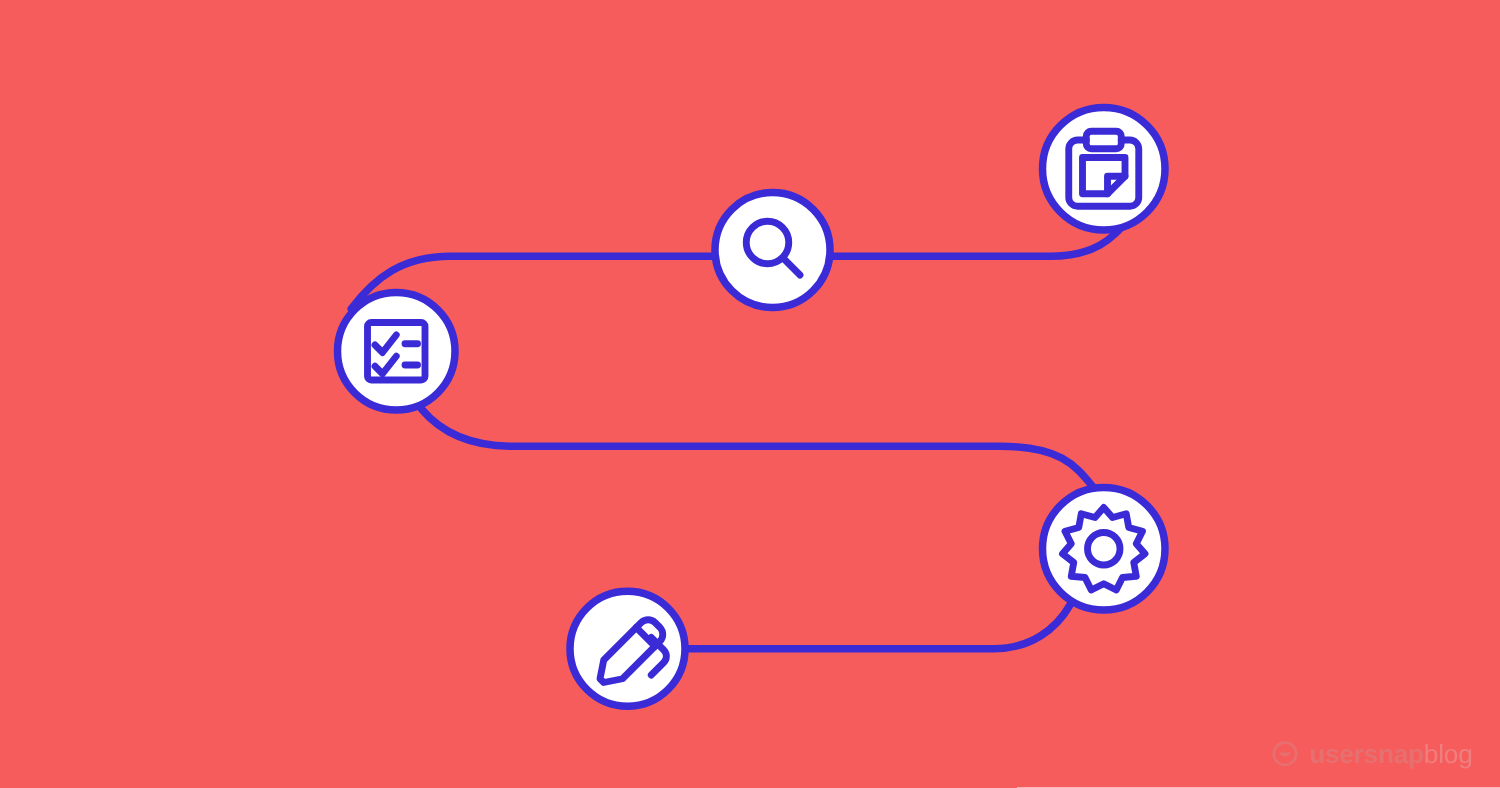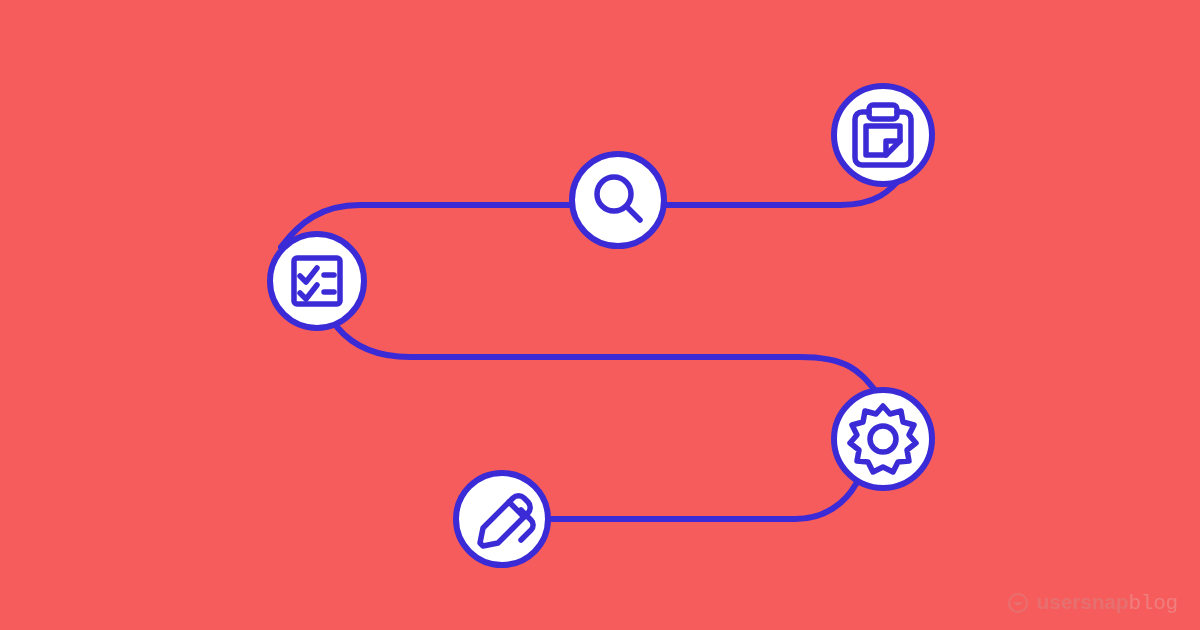--- a/index.html
+++ b/index.html
@@ -43,21 +43,20 @@
     line-height: 1;
     white-space: nowrap;
   }
   .wm-bold {
     font-weight: 700;
     color: #e6706f;
   }
   .wm-light {
     font-weight: 400;
     color: #ef7f7e;
-    font-family: Liberation Mono, monospace;
   }
 </style>
 </head>
 <body>
 
 <div id="stage">
 
   <svg class="layer" viewBox="0 0 1200 630" aria-hidden="true">
     <g fill="none" stroke="#3b2bd6" stroke-width="6" stroke-linecap="round">
 

